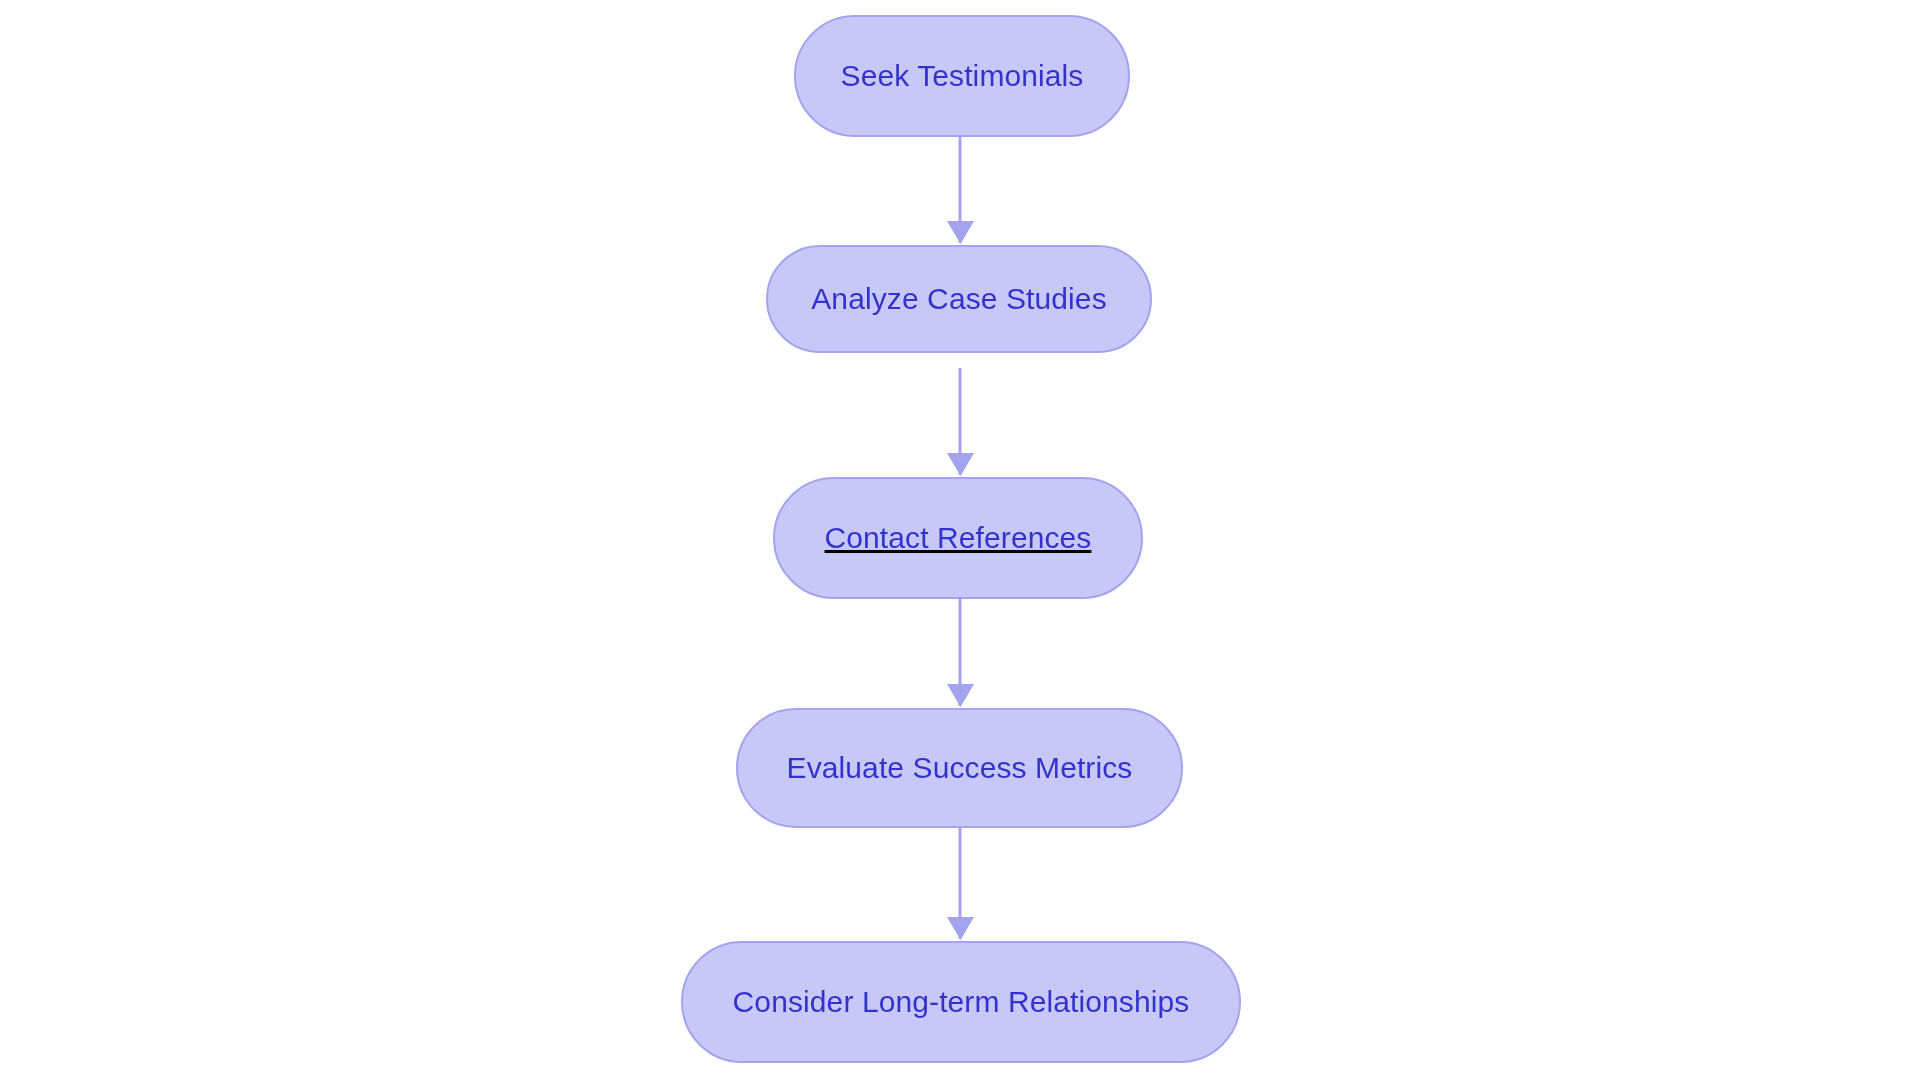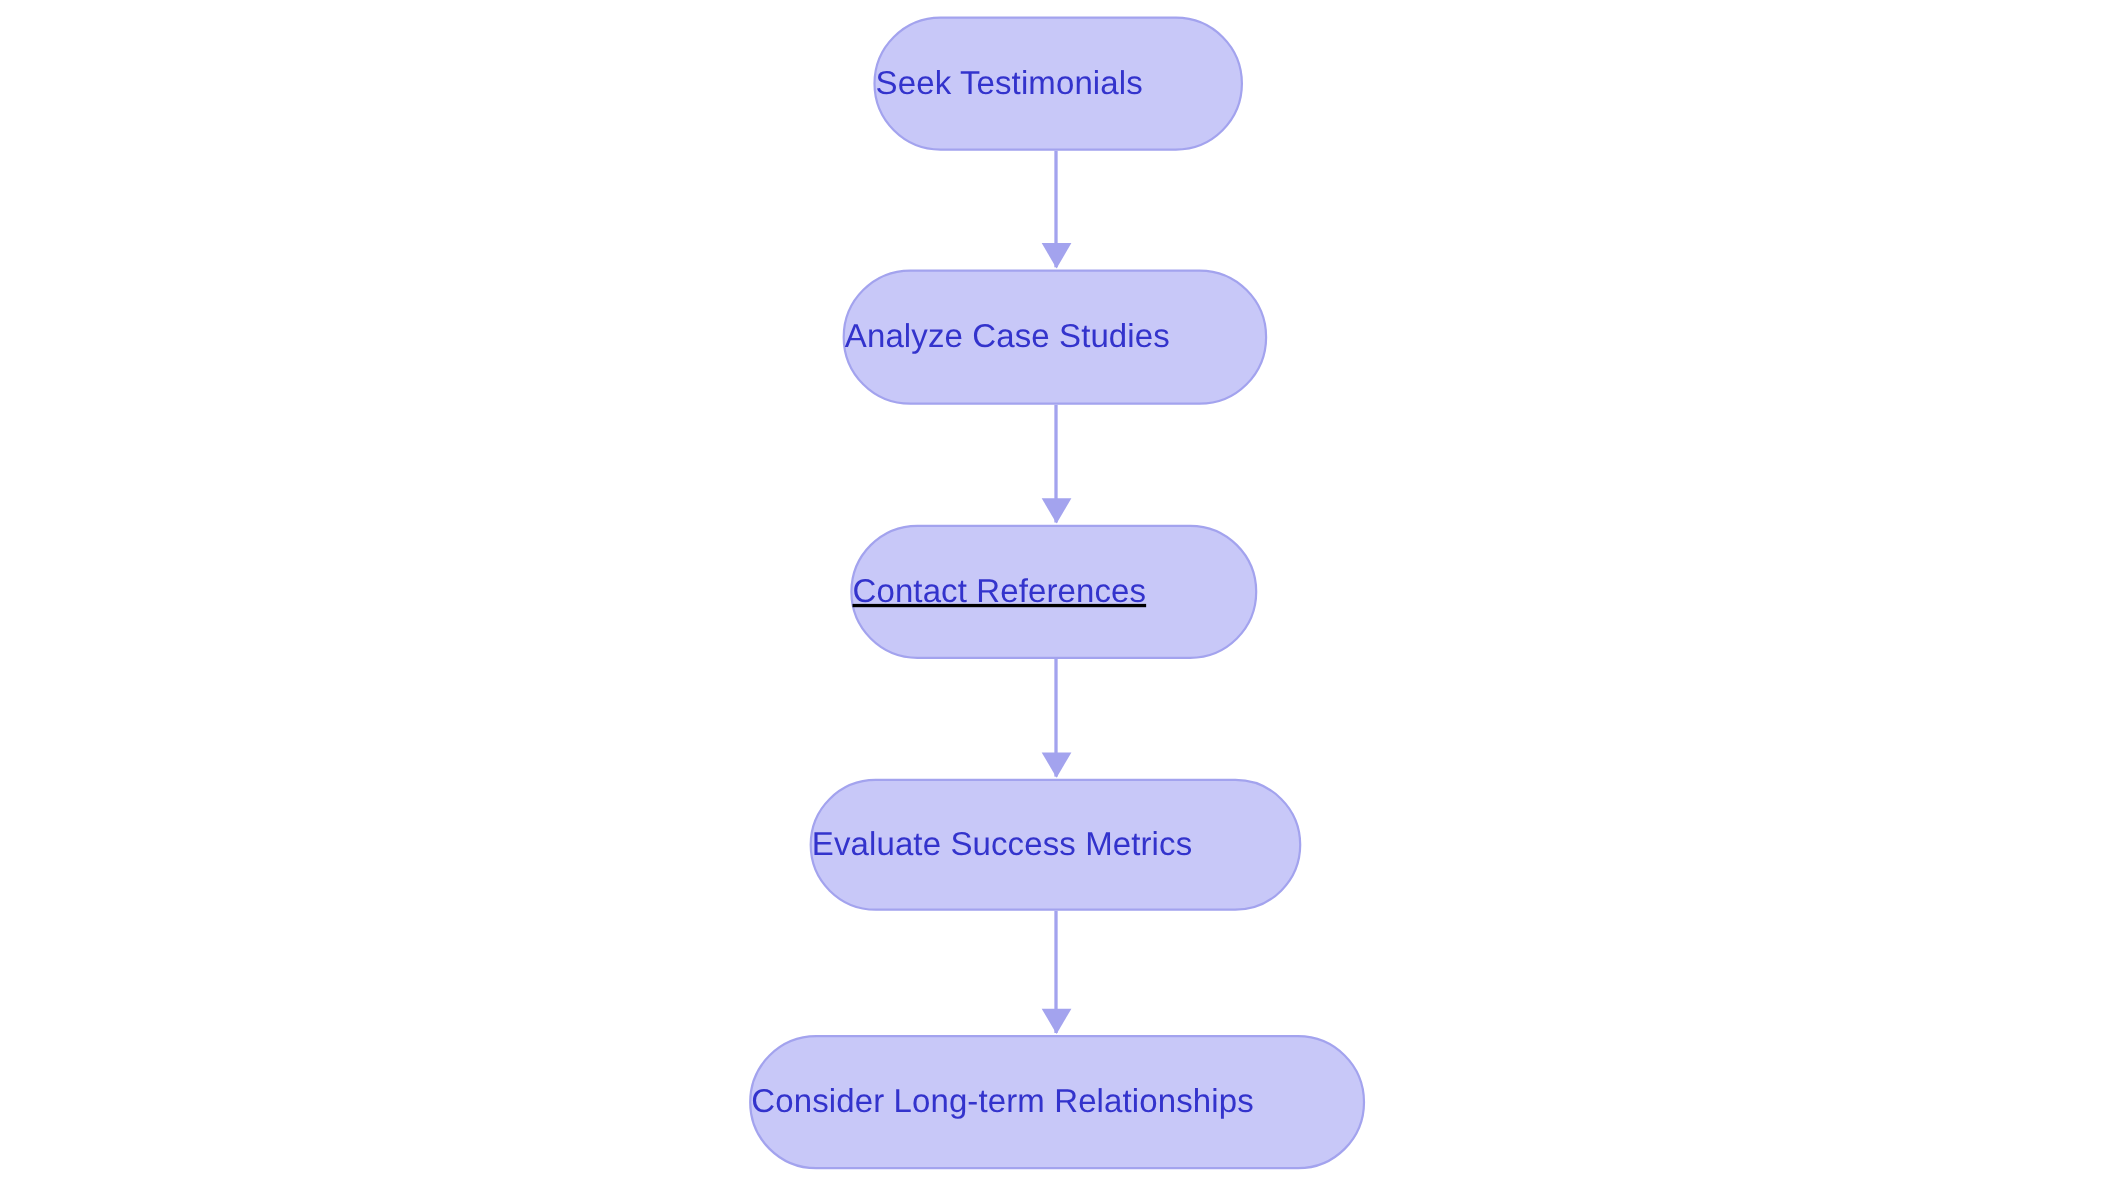--- a/index.html
+++ b/index.html
@@ -29,39 +29,40 @@
     width: 1920px;
     height: 1083px;
     pointer-events: none;
   }
 
   .flow-node {
     position: absolute;
     box-sizing: border-box;
     display: flex;
     align-items: center;
+    justify-content: center;
     background: #c8c8f8;
     border: 2px solid #a3a3ee;
     border-radius: 62px;
     text-align: center;
   }
 
   .flow-node-label {
     color: #3333cc;
     font-family: "Liberation Sans", sans-serif;
     font-size: 30px;
     font-weight: 400;
     line-height: 1.15;
     letter-spacing: 0.1px;
     white-space: nowrap;
   }
 
   
   #node-0 { left: 794px; top: 15px;   width: 336px; height: 122px; }
-  #node-1 { left: 766px; top: 245px;  width: 386px; height: 123px; }
+  #node-1 { left: 766px; top: 245px;  width: 386px; height: 108px; }
   #node-2 { left: 773px; top: 477px;  width: 370px; height: 122px; text-decoration: underline; }
   #node-3 { left: 736px; top: 708px;  width: 447px; height: 120px; }
   #node-4 { left: 681px; top: 941px;  width: 560px; height: 122px; }
 </style>
 </head>
 <body>
 
 <div id="flowchart-canvas">
 
   <svg class="edge-layer" viewBox="0 0 1920 1083" width="1920" height="1083" xmlns="http://www.w3.org/2000/svg">

